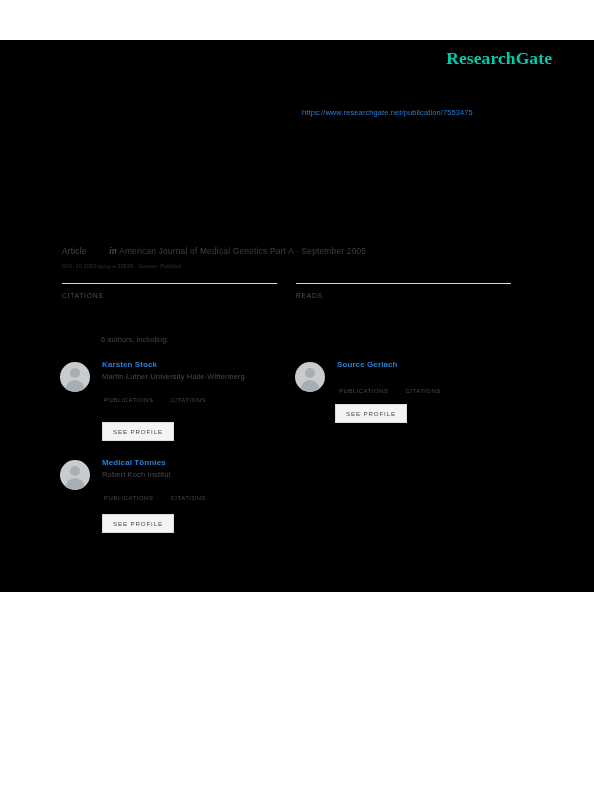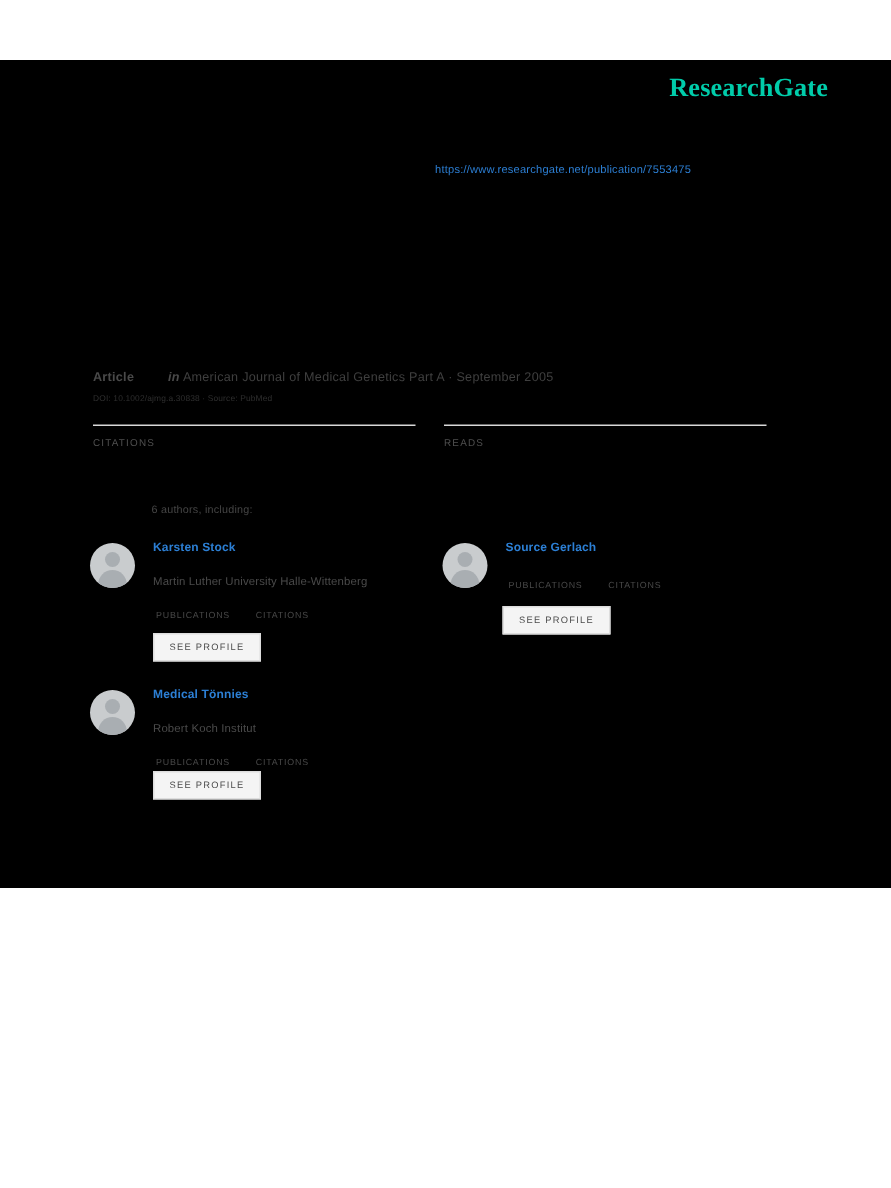--- a/index.html
+++ b/index.html
@@ -34,41 +34,41 @@
     font-family: "Liberation Serif", serif;
     font-size: 17.5px;
     font-weight: 700;
     color: #00ccaa;
     letter-spacing: 0.1px;
     white-space: nowrap;
   }
   
   .pub-url {
     position: absolute;
-    left: 290px;
+    left: 302px;
     top: 108px;
     font-size: 7.4px;
     color: #2c7fd4;
     letter-spacing: 0.15px;
     white-space: nowrap;
     text-decoration: none;
   }
   
   .article-line {
     position: absolute;
     left: 62px;
     top: 246px;
     font-size: 8.4px;
     color: #3a3a3a;
     white-space: nowrap;
     letter-spacing: 0.2px;
   }
   .article-line .lbl {
     color: #4a4a4a;
-    font-weight: 700;
+    font-weight: 400;
   }
   .article-line .in {
     font-style: italic;
     font-weight: 700;
     color: #4a4a4a;
     margin-left: 20px;
   }
   .article-line .jrnl {
     color: #3f3f3f;
   }
@@ -163,21 +163,21 @@
     width: 205px;
   }
   .author-name {
     font-size: 8px;
     font-weight: 700;
     color: #2c7fd4;
     letter-spacing: 0.1px;
     white-space: nowrap;
   }
   .author-affil {
-    margin-top: 14px;
+    margin-top: 3px;
     font-size: 7.6px;
     color: #4a4a4a;
     letter-spacing: 0.1px;
     white-space: nowrap;
     min-height: 9px;
   }
   .author-affil.empty { min-height: 0px; margin-top: 0; }
   .author-stats {
     margin-top: 7px;
     margin-left: 2px;

